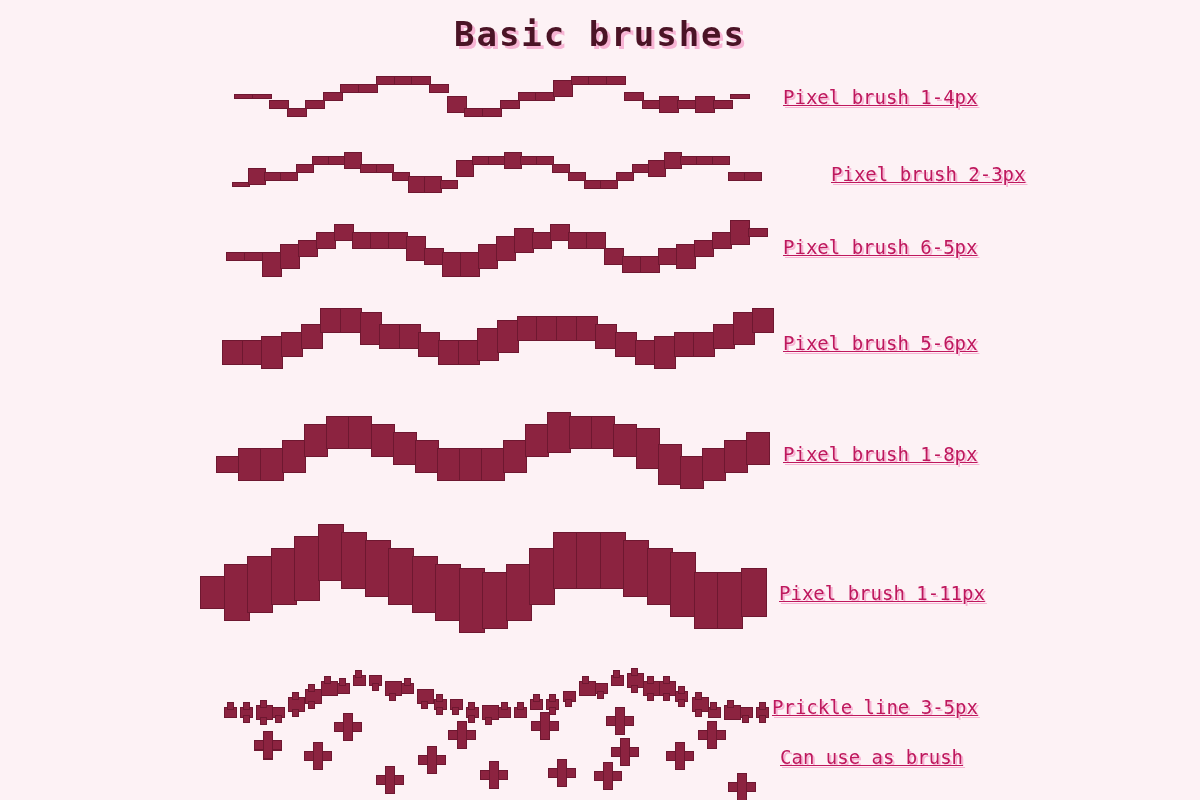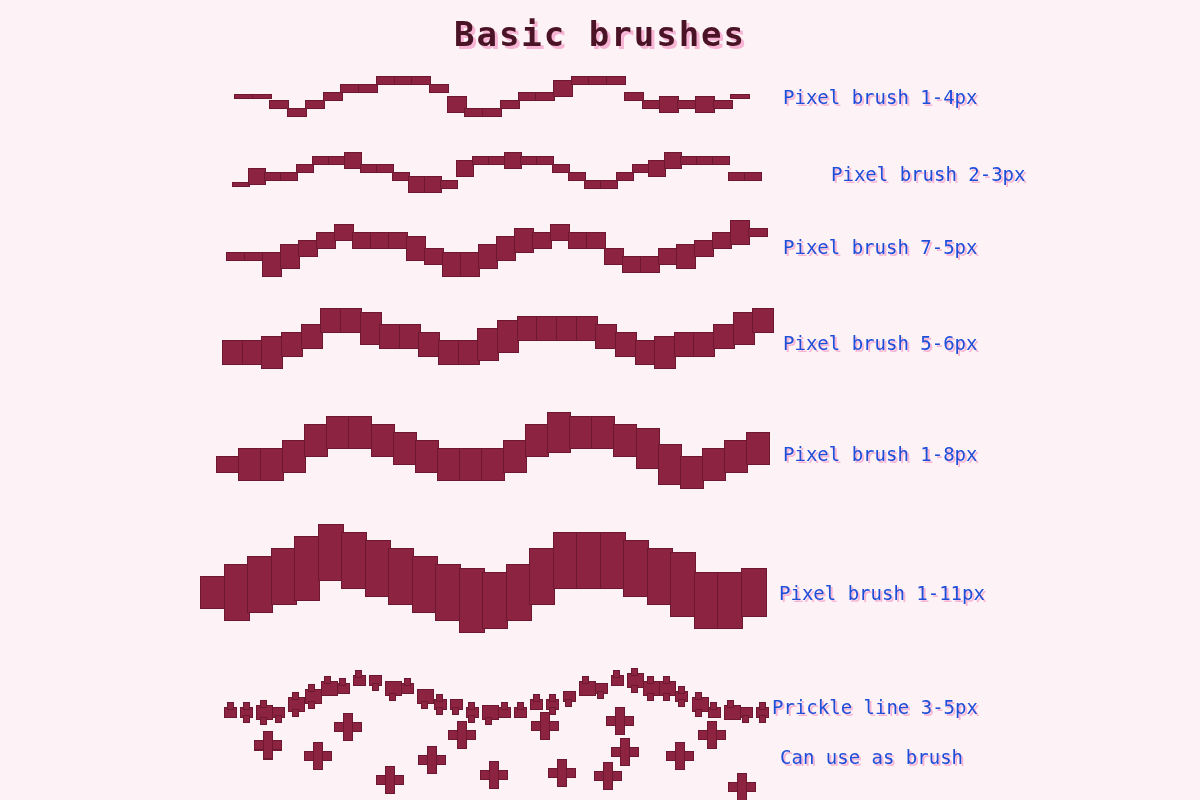--- a/index.html
+++ b/index.html
@@ -34,24 +34,25 @@
     letter-spacing: 2px;
     color: #4b1426;
     text-shadow: 3px 3px 0 #f7b4d4;
     -webkit-font-smoothing: none;
     z-index: 5;
   }
   .stroke-label {
     position: absolute;
     font-family: "DejaVu Sans Mono", "Liberation Mono", monospace;
     font-size: 19px;
-    color: #1d4ed8;
+    color: #be185d;
     text-shadow: 2px 2px 0 #f7b4d4;
     white-space: nowrap;
     z-index: 5;
+    text-decoration: underline;
   }
   svg { display: block; shape-rendering: crispEdges; }
 </style>
 </head>
 <body style="background: rgb(253, 242, 245);">
 
 <svg id="canvas" viewBox="0 0 1200 800" width="1200" height="800" xmlns="http://www.w3.org/2000/svg" aria-hidden="true">
     <g>
       <rect x="234" y="94" width="19" height="4" fill="#8c2340" stroke="#6e1730" stroke-width="1"></rect>
       <rect x="252" y="94" width="19" height="4" fill="#8c2340" stroke="#6e1730" stroke-width="1"></rect>
@@ -382,19 +383,19 @@
         <rect x="737.5" y="773.5" width="9" height="27" fill="#8c2340" stroke="#6e1730" stroke-width="1"></rect>
       </g>
     </g>
   </svg>
 
 <div class="page-title">Basic brushes</div>
 
 <div>
   <div class="stroke-label" style="left:783px; top:86px;">Pixel brush 1-4px</div>
   <div class="stroke-label" style="left:783px; top:163px;margin-left:48px;">Pixel brush 2-3px</div>
-  <div class="stroke-label" style="left:783px; top:236px;">Pixel brush 7-5px</div>
+  <div class="stroke-label" style="left:783px; top:236px;">Pixel brush 6-5px</div>
   <div class="stroke-label" style="left:783px; top:332px;">Pixel brush 5-6px</div>
   <div class="stroke-label" style="left:783px; top:443px;">Pixel brush 1-8px</div>
   <div class="stroke-label" style="left:779px; top:582px;">Pixel brush 1-11px</div>
   <div class="stroke-label" style="left:772px; top:696px;text-align:center;">Prickle line 3-5px</div>
   <div class="stroke-label" style="left:780px; top:746px;">Can use as brush</div>
 </div>
 
 </body></html>

